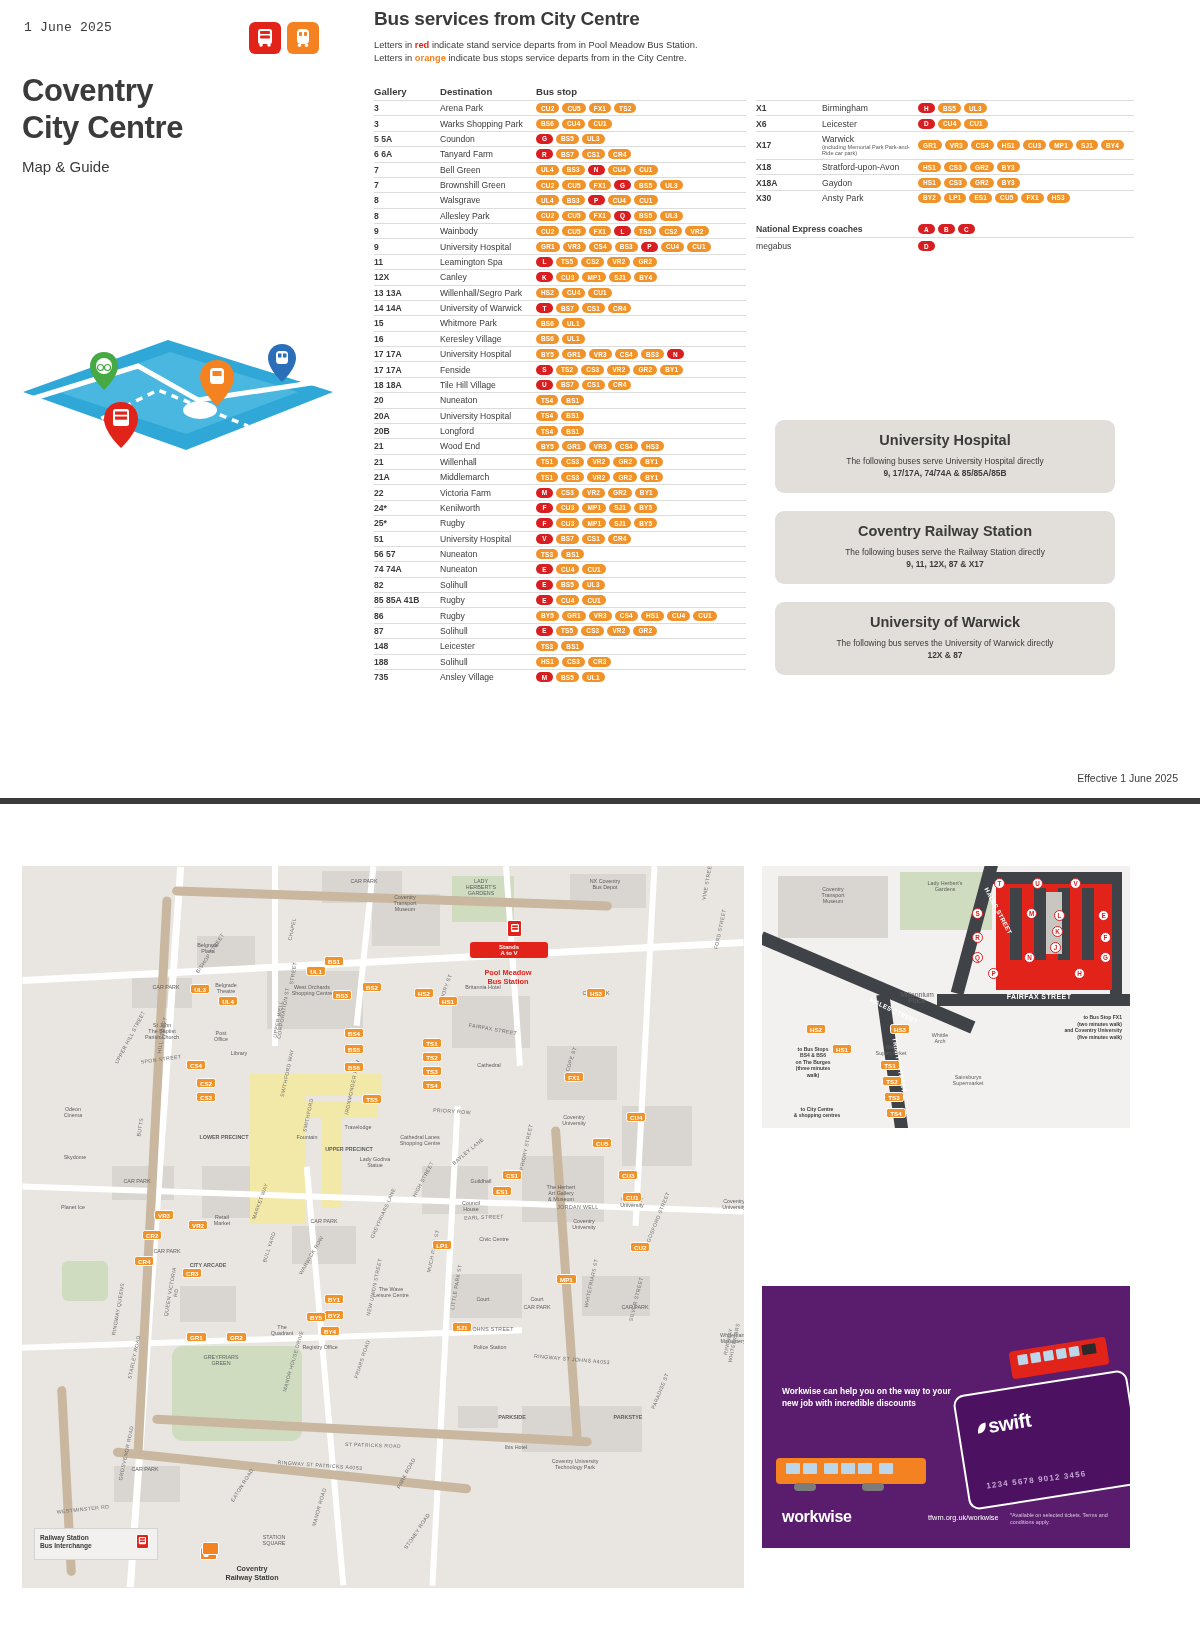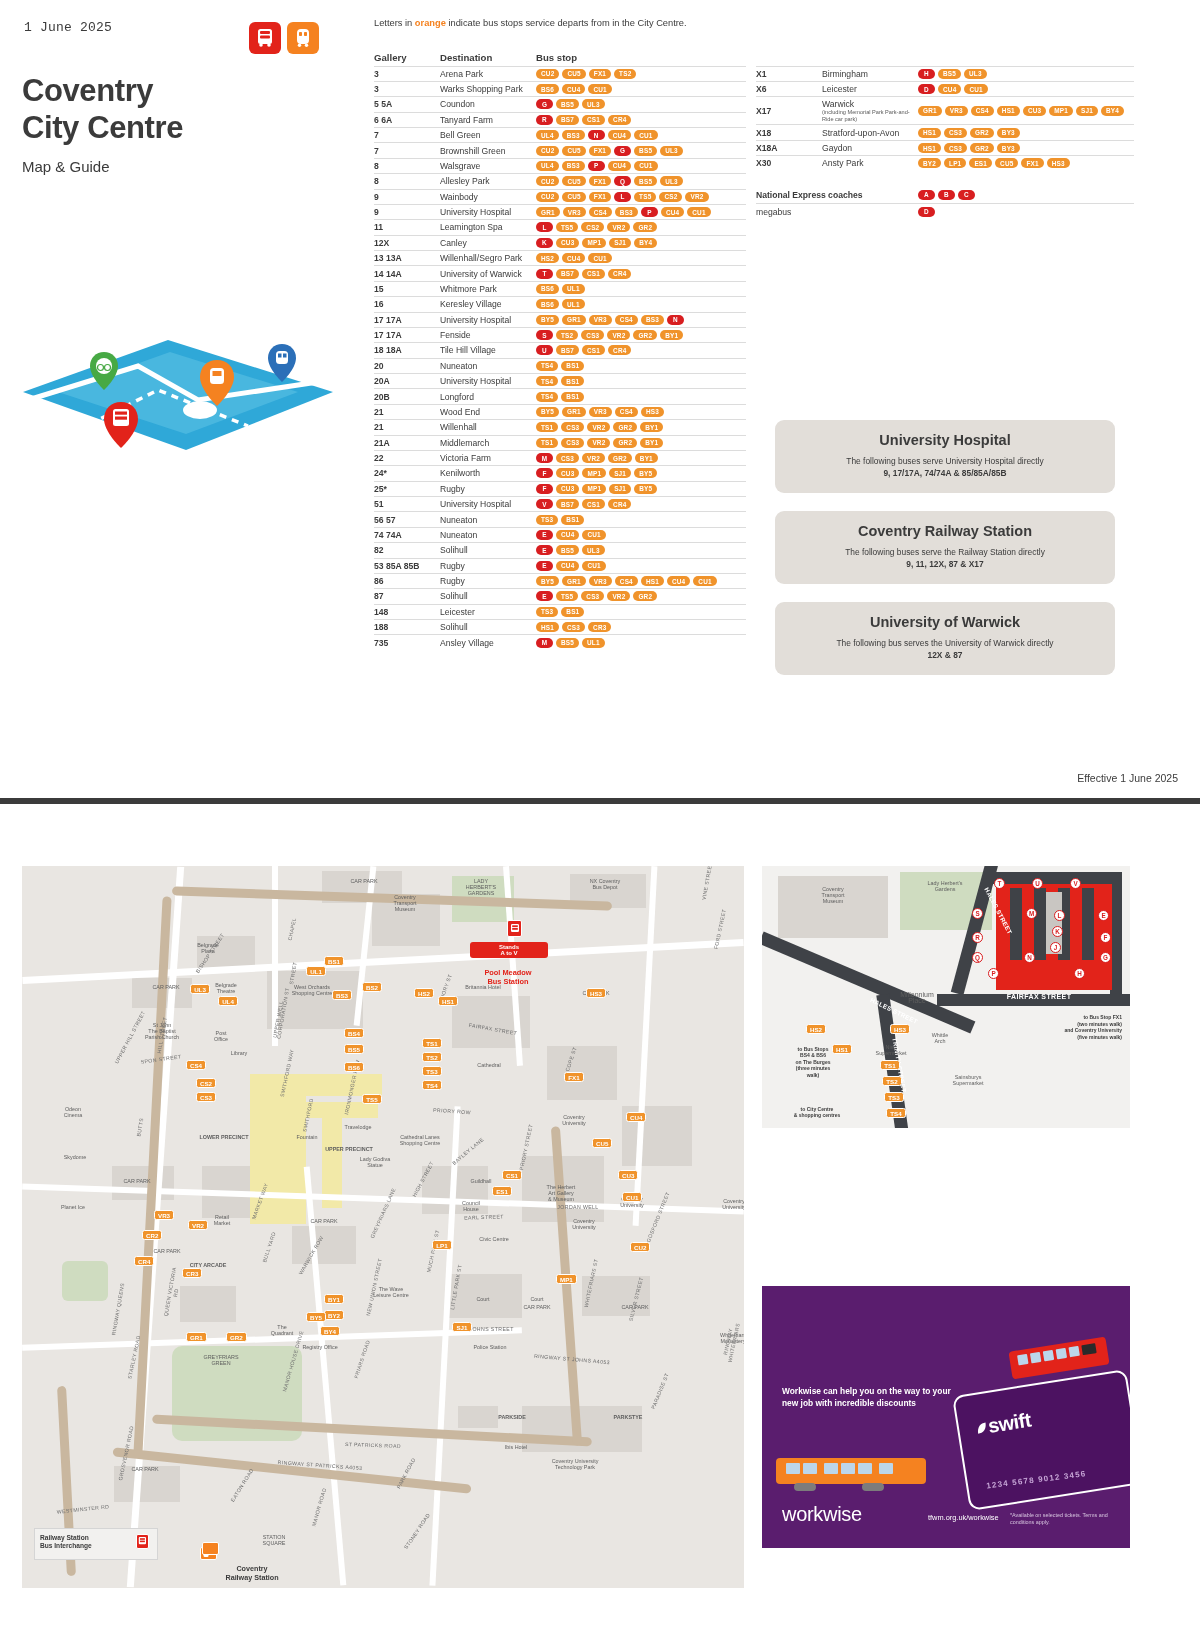--- a/index.html
+++ b/index.html
@@ -167,21 +167,21 @@
     position: absolute; left: 20px; top: 26px; color: #fff;
     font-size: 30px; line-height: 34px; font-weight: bold; letter-spacing: -0.8px;
   }
   .ad-head sup { font-size: 17px; }
   .ad-sub {
     position: absolute; left: 20px; top: 100px; width: 180px; color: #fff;
     font-size: 8.4px; line-height: 11.5px; font-weight: bold;
   }
   .ad-brand {
     position: absolute; left: 20px; bottom: 22px; color: #fff;
-    font-size: 20px; font-weight: normal; letter-spacing: -0.3px;
+    font-size: 16px; font-weight: bold; letter-spacing: -0.3px;
   }
   .ad-url {
     position: absolute; left: 166px; bottom: 26px; color: #fff;
     font-size: 7.4px;
   }
   .ad-terms {
     position: absolute; right: 12px; bottom: 22px; color: #d8c6e0;
     font-size: 5.4px; line-height: 7px; text-align: left; width: 108px;
   }
   .swift-card {
@@ -278,21 +278,25 @@
           <path d="M17 0 C27 0 34 7 34 17 C34 30 17 46 17 46 C17 46 0 30 0 17 C0 7 7 0 17 0 Z" fill="#e2231a"></path>
           <rect x="9" y="7" width="16" height="17" rx="2.5" fill="#fff"></rect>
           <rect x="11" y="9.5" width="12" height="3.2" fill="#e2231a"></rect>
           <rect x="11" y="14.5" width="12" height="3.2" fill="#e2231a"></rect>
         </g>
       </svg>
     </div>
 
 
     <div class="services">
+      <div class="svc-title">Bus services from City Centre</div>
       <div class="svc-notes">
+        <div>
+          <span>Letters in </span><span class="red">red</span><span> indicate stand service departs from in Pool Meadow Bus Station.</span>
+        </div>
         <div>
           <span>Letters in </span><span class="orange">orange</span><span> indicate bus stops service departs from in the City Centre.</span>
         </div>
       </div>
 
       <div class="cols">
         <div class="col-left">
           <table class="svc">
             <thead>
               <tr>
@@ -687,21 +691,21 @@
                   <td class="c-dest">Solihull</td>
                   <td class="c-stops">
                     <div class="stops">
                       <span class="chip r">E</span>
                       <span class="chip o">BS5</span>
                       <span class="chip o">UL3</span>
                     </div>
                   </td>
                 </tr>
                 <tr>
-                  <td class="c-service">53 85A 85B</td>
+                  <td class="c-service">85 85A 41B</td>
                   <td class="c-dest">Rugby</td>
                   <td class="c-stops">
                     <div class="stops">
                       <span class="chip r">E</span>
                       <span class="chip o">CU4</span>
                       <span class="chip o">CU1</span>
                     </div>
                   </td>
                 </tr>
                 <tr>

